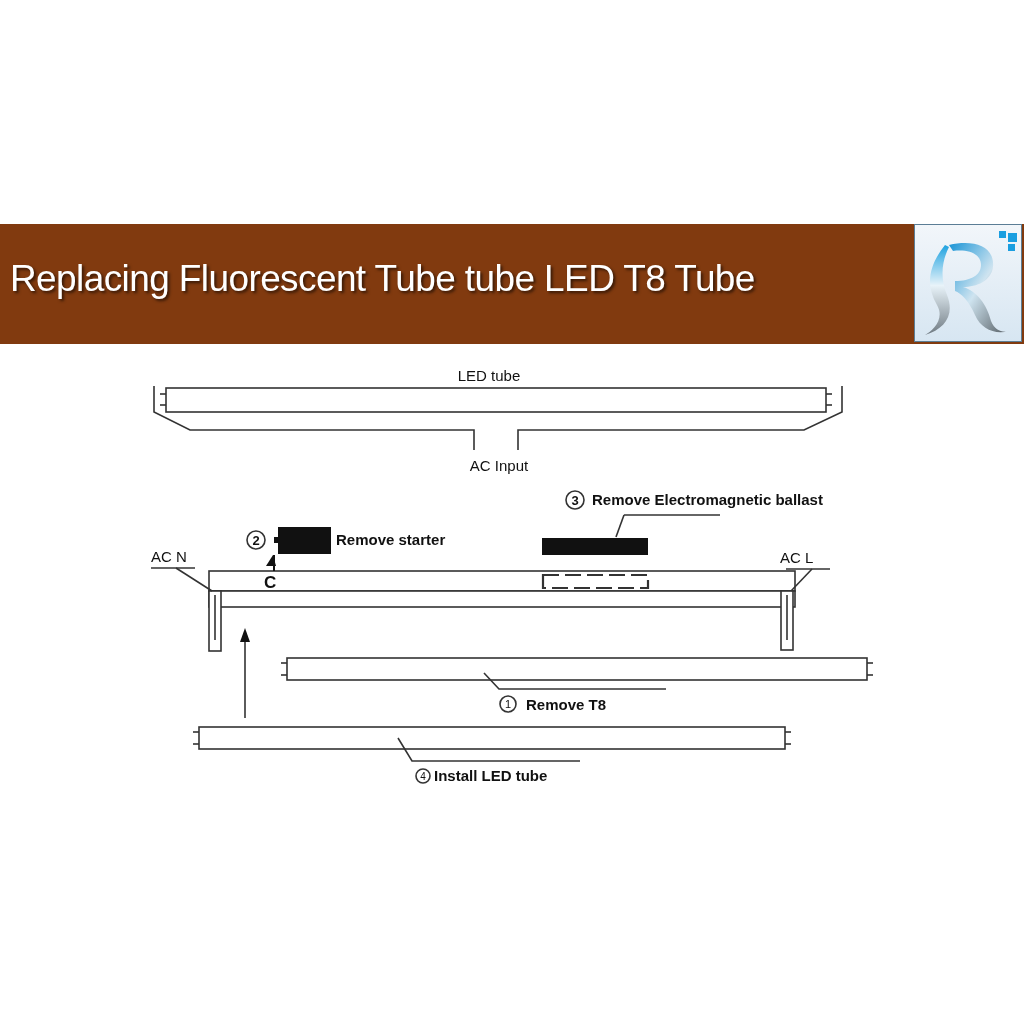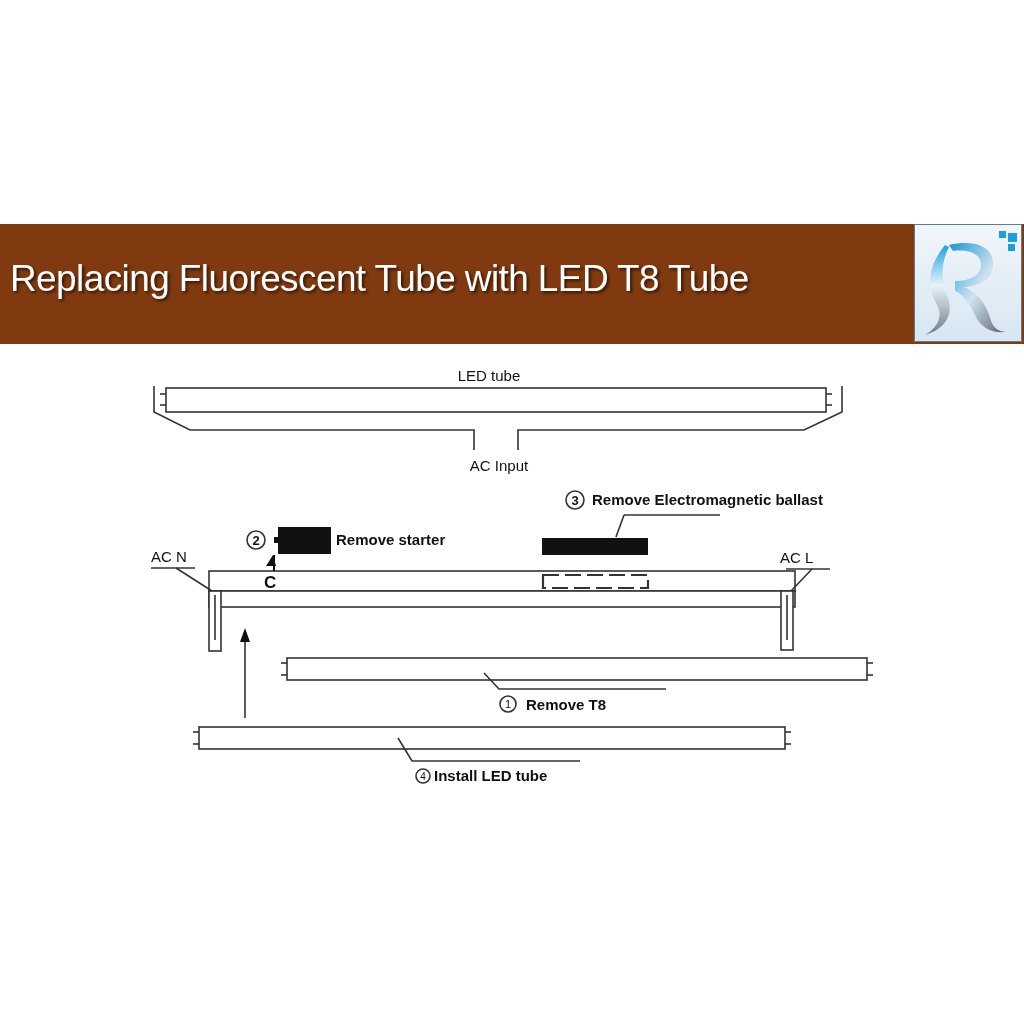--- a/index.html
+++ b/index.html
@@ -13,21 +13,21 @@
     .logo { position: absolute; left: 914px; top: 224px; width: 108px; height: 118px;
             background: linear-gradient(180deg, #f2f6fa, #d7e6f2); border: 1px solid #5b7d95;
             box-sizing: border-box; }
     .diagram { position: absolute; left: 0; top: 344px; width: 1024px; height: 480px; }
     .lbl { font-family: "Liberation Sans", sans-serif; fill: #111; }
   </style>
 </head>
 <body>
 
 <div class="banner"></div>
-<div class="banner-title">Replacing Fluorescent Tube with LED T8 Tube</div>
+<div class="banner-title">Replacing Fluorescent Tube tube LED T8 Tube</div>
 
 <div class="logo">
   <svg width="106" height="116" viewBox="0 0 106 116">
     <defs>
       <linearGradient id="lg1" x1="0" y1="0" x2="0" y2="1">
         <stop offset="0" stop-color="#1ea2e0"></stop>
         <stop offset="0.45" stop-color="#e8f3f9"></stop>
         <stop offset="1" stop-color="#6f7a82"></stop>
       </linearGradient>
       <linearGradient id="lg2" x1="0" y1="0" x2="1" y2="1">

